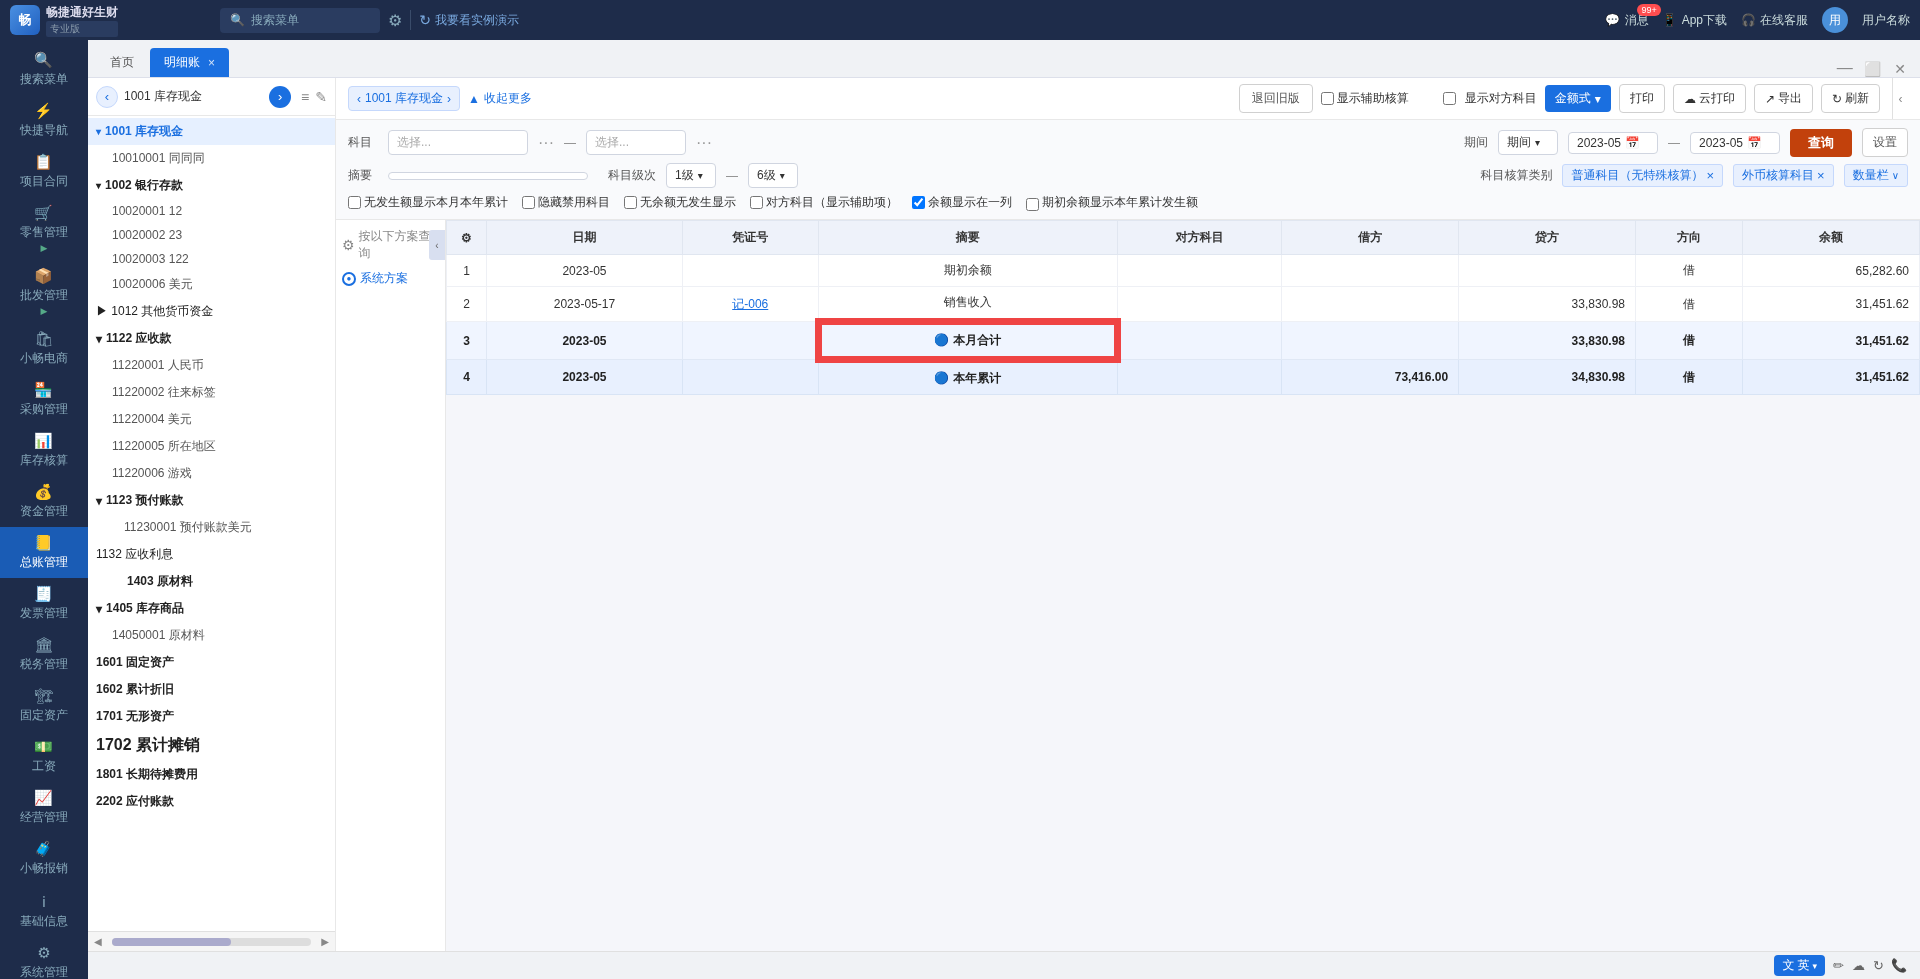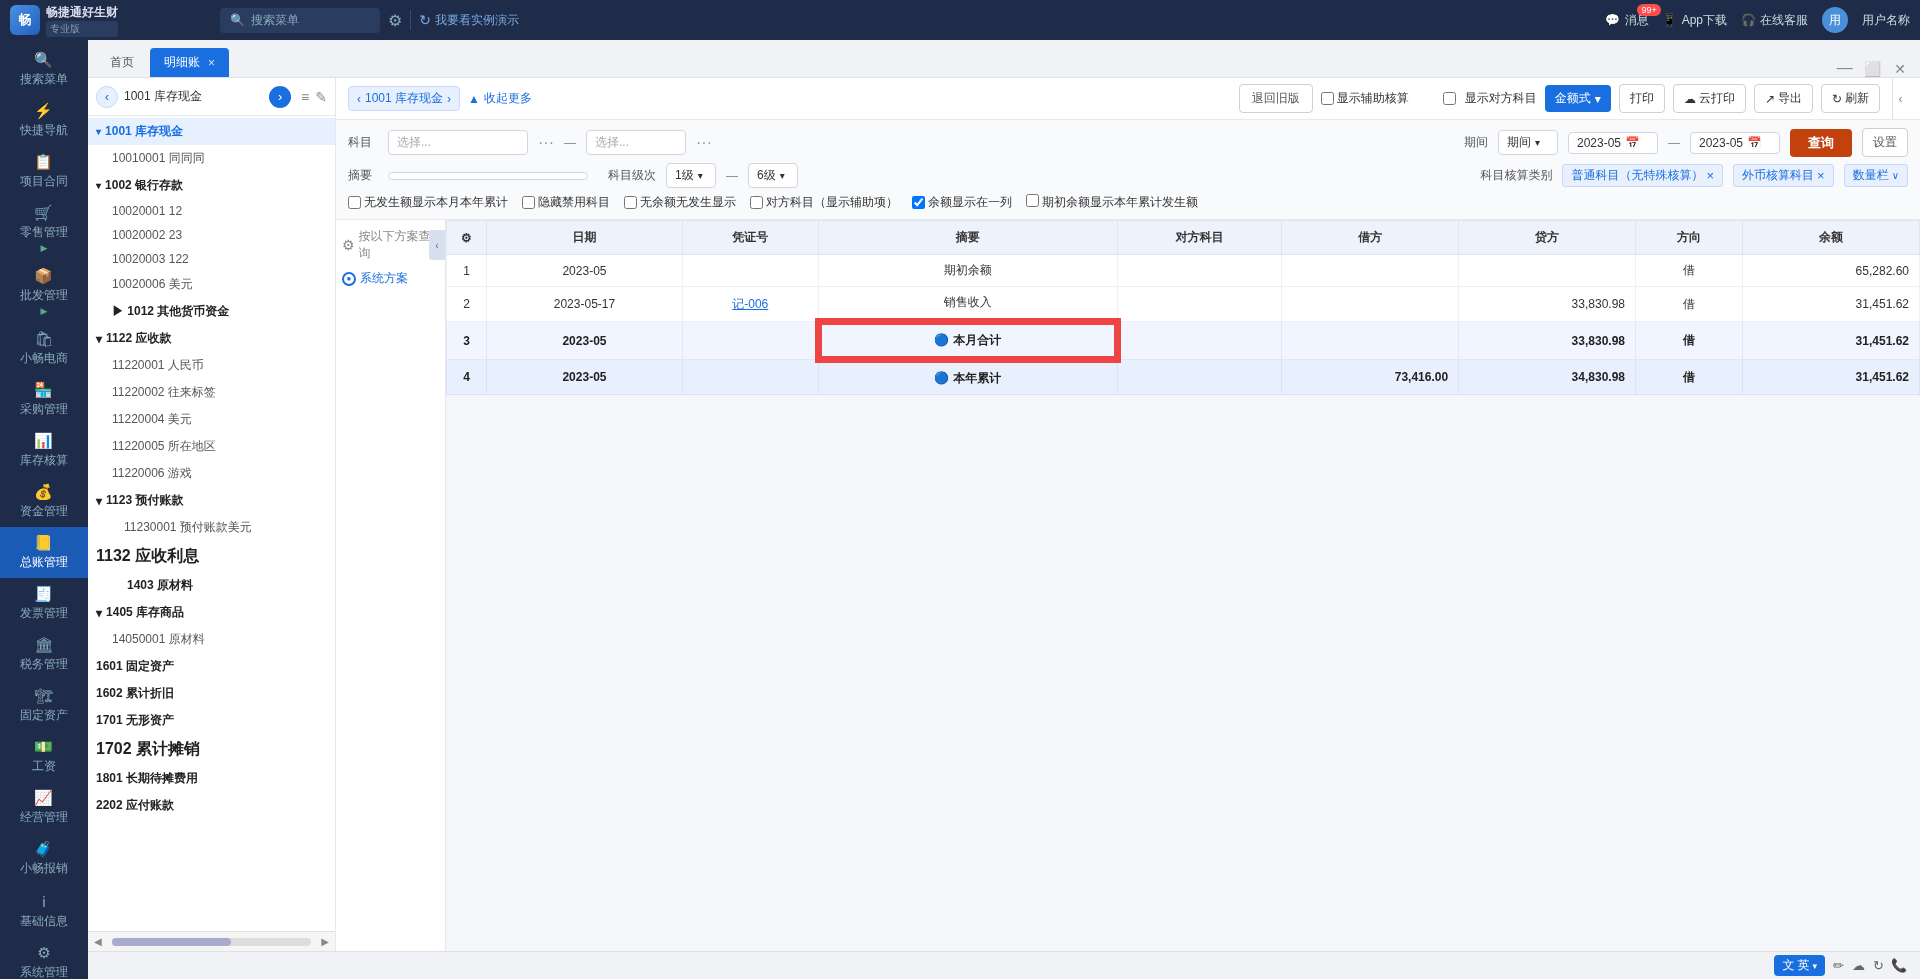--- a/index.html
+++ b/index.html
@@ -168,39 +168,39 @@
 
           <div style="padding:5px 8px;cursor:pointer;display:flex;align-items:center;gap:4px;font-size:12px;color:#222;font-weight:bold;">
             <span style="font-size:10px;">▾</span>
             <span>1002 银行存款</span>
           </div>
           <div style="padding:5px 24px;cursor:pointer;font-size:12px;color:#555;">10020001 12</div>
           <div style="padding:5px 24px;cursor:pointer;font-size:12px;color:#555;">10020002 23</div>
           <div style="padding:5px 24px;cursor:pointer;font-size:12px;color:#555;">10020003 122</div>
           <div style="padding:5px 24px;cursor:pointer;font-size:12px;color:#555;">10020006 美元</div>
 
-          <div style="padding:5px 24px;cursor:pointer;font-size:12px;color:#222;font-weight:bold;">▶ 1012 其他货币资金</div>
+          <div style="padding:5px 8px;cursor:pointer;font-size:12px;color:#222;font-weight:normal;">▶ 1012 其他货币资金</div>
 
           <div style="padding:5px 8px;cursor:pointer;display:flex;align-items:center;gap:4px;font-size:12px;color:#222;font-weight:bold;">
             <span>▾</span>
             <span>1122 应收款</span>
           </div>
           <div style="padding:5px 24px;cursor:pointer;font-size:12px;color:#555;">11220001 人民币</div>
           <div style="padding:5px 24px;cursor:pointer;font-size:12px;color:#555;">11220002 往来标签</div>
           <div style="padding:5px 24px;cursor:pointer;font-size:12px;color:#555;">11220004 美元</div>
           <div style="padding:5px 24px;cursor:pointer;font-size:12px;color:#555;">11220005 所在地区</div>
           <div style="padding:5px 24px;cursor:pointer;font-size:12px;color:#555;">11220006 游戏</div>
 
           <div style="padding:5px 8px;cursor:pointer;display:flex;align-items:center;gap:4px;font-size:12px;color:#222;font-weight:bold;">
             <span>▾</span>
             <span>1123 预付账款</span>
           </div>
           <div style="padding:5px 36px;cursor:pointer;font-size:12px;color:#555;">11230001 预付账款美元</div>
 
-          <div style="padding:5px 8px;cursor:pointer;font-size:16px;color:#222;font-weight:bold;">1132 应收利息</div>
+          <div style="padding:5px 8px;cursor:pointer;font-size:12px;color:#222;font-weight:normal;">1132 应收利息</div>
           <div style="padding:5px 8px;cursor:pointer;font-size:12px;color:#222;font-weight:bold;margin-left:31px;">1403 原材料</div>
 
           <div style="padding:5px 8px;cursor:pointer;display:flex;align-items:center;gap:4px;font-size:12px;color:#222;font-weight:bold;">
             <span>▾</span>
             <span>1405 库存商品</span>
           </div>
           <div style="padding:5px 24px;cursor:pointer;font-size:12px;color:#555;">14050001 原材料</div>
 
           <div style="padding:5px 8px;cursor:pointer;font-size:12px;color:#222;font-weight:bold;">1601 固定资产</div>
           <div style="padding:5px 8px;cursor:pointer;font-size:12px;color:#222;font-weight:bold;">1602 累计折旧</div>
@@ -336,21 +336,21 @@
                 <span>无余额无发生显示</span>
             </label>
             <label style="display:flex;align-items:center;gap:3px;font-size:12px;color:#333;cursor:pointer;">
               <input type="checkbox" style=""> 
                 <span>对方科目（显示辅助项）</span>
             </label>
             <label style="display:flex;align-items:center;gap:3px;font-size:12px;color:#333;cursor:pointer;">
               <input type="checkbox" checked="" style=""> 
                 <span>余额显示在一列</span>
             </label>
-            <label style="display:flex;align-items:flex-start;gap:3px;font-size:12px;color:#333;cursor:pointer;">
+            <label style="display:flex;align-items:flex-end;gap:3px;font-size:12px;color:#333;cursor:pointer;">
               <input type="checkbox" style=""> 
                 <span>期初余额显示本年累计发生额</span>
             </label>
           </div>
         </div>
 
         <div style="flex:1;display:flex;overflow:hidden;">
 
           <div style="width:110px;border-right:1px solid #e8e8e8;background:#fff;padding:8px 6px;flex-shrink:0;position:relative;">
             <div style="position:absolute;right:0;top:10px;width:16px;height:30px;background:#d8dff0;display:flex;align-items:center;justify-content:center;cursor:pointer;font-size:10px;color:#666;border-radius:3px 0 0 3px;">‹</div>

